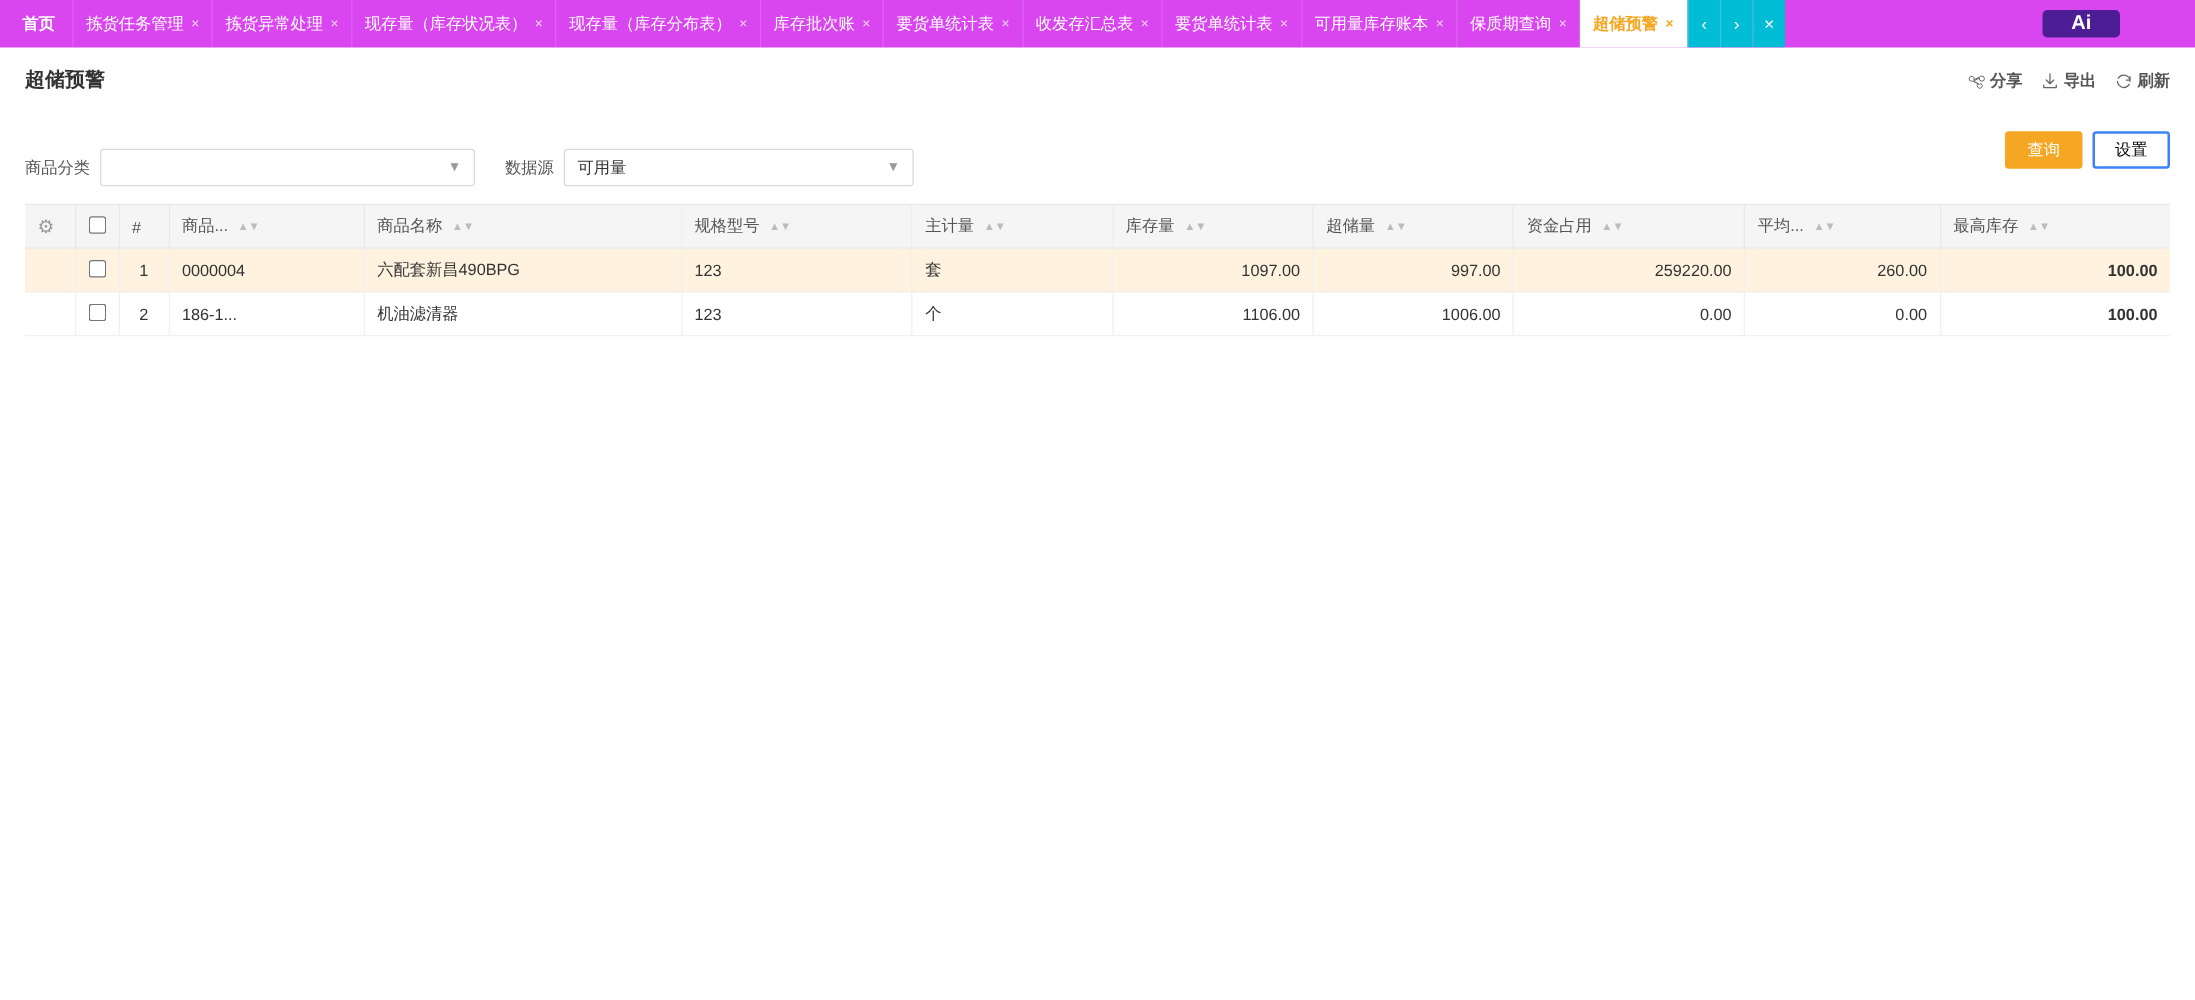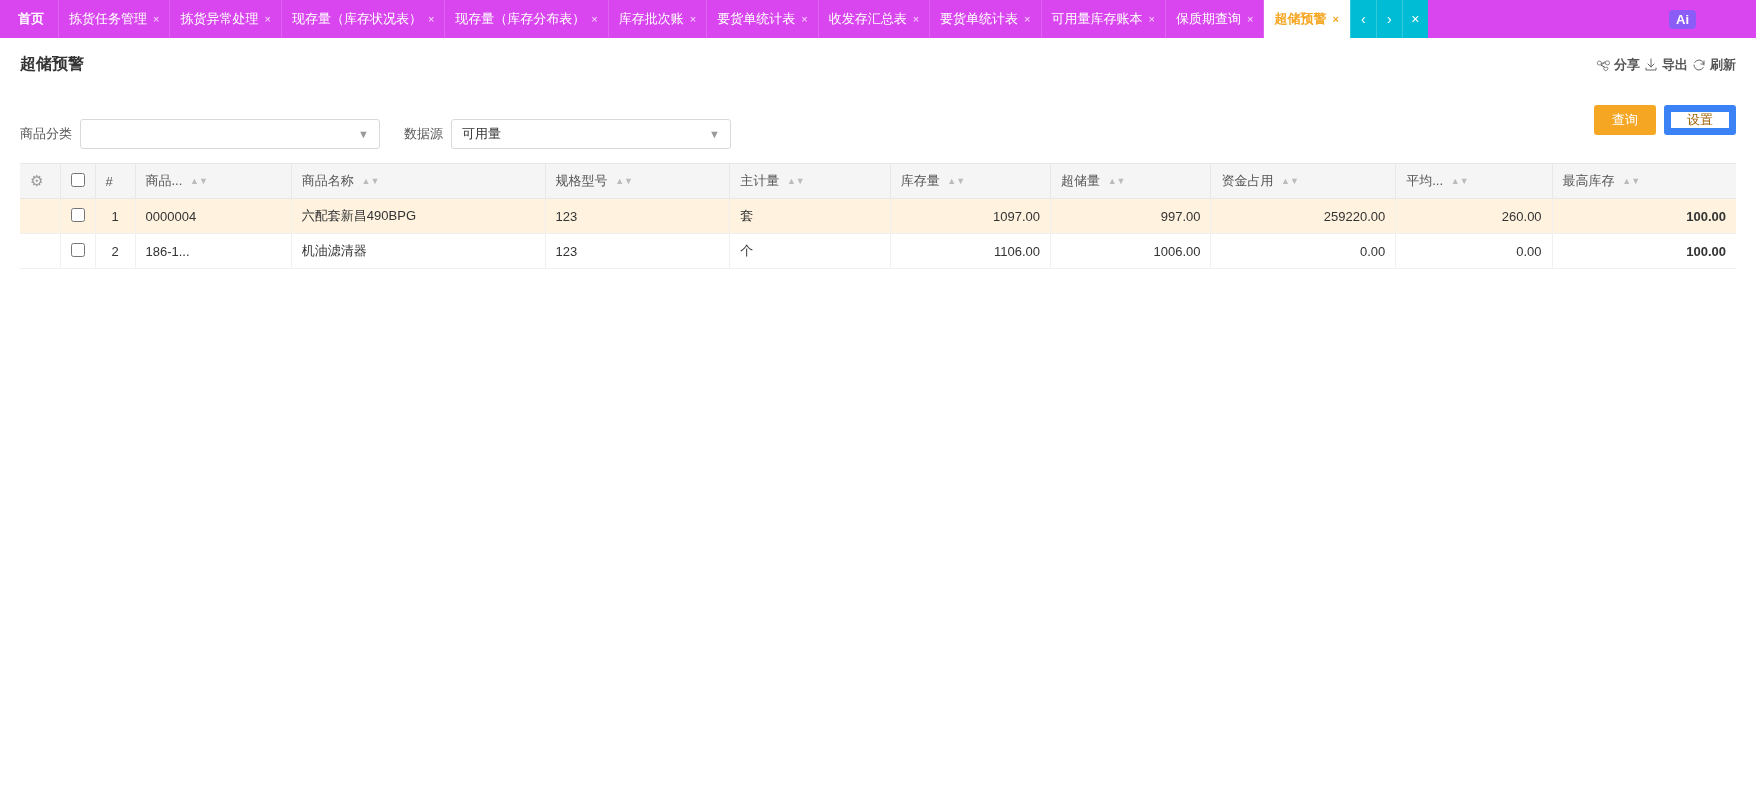--- a/index.html
+++ b/index.html
@@ -74,21 +74,21 @@
       font-weight: bold;
       color: #333;
       margin-bottom: 16px;
       display: flex;
       align-items: center;
       justify-content: space-between;
     }
     .page-title-text { font-size: 16px; font-weight: bold; }
     .page-actions {
       display: flex;
-      gap: 4px;
+      gap: 15px;
       align-items: center;
       font-size: 13px;
       color: #666;
     }
     .page-action-item {
       display: flex;
       align-items: center;
       gap: 4px;
       cursor: pointer;
       color: #555;
@@ -141,22 +141,22 @@
       border-radius: 3px;
       padding: 6px 18px;
       font-size: 13px;
       cursor: pointer;
       height: 30px;
       display: flex;
       align-items: center;
     }
     .btn-setting {
       background: #fff;
-      color: #a16207;
-      border: 7px solid #3b82f6;
+      color: #000000;
+      border: 2px solid #3b82f6;
       border-radius: 3px;
       padding: 4px 16px;
       font-size: 13px;
       cursor: pointer;
       height: 30px;
       display: flex;
       align-items: center;
     }
 
     .filter-buttons {
@@ -232,25 +232,25 @@
       right: 50px;
       height: 38px;
       display: flex;
       align-items: center;
       gap: 14px;
       padding-right: 10px;
       font-size: 13px;
       color: #fff;
     }
     .ai-badge {
-      background: #8b5cf6;
+      background: #4c1d95;
       color: #fff;
       border-radius: 4px;
-      padding: 2px 7px;
-      font-size: 13px;
+      padding: 2px 23px;
+      font-size: 16px;
       font-weight: bold;
       cursor: pointer;
     }
   </style>
 </head>
 <body>
 
 <div style="position:relative;">
 
   <div class="top-nav">

